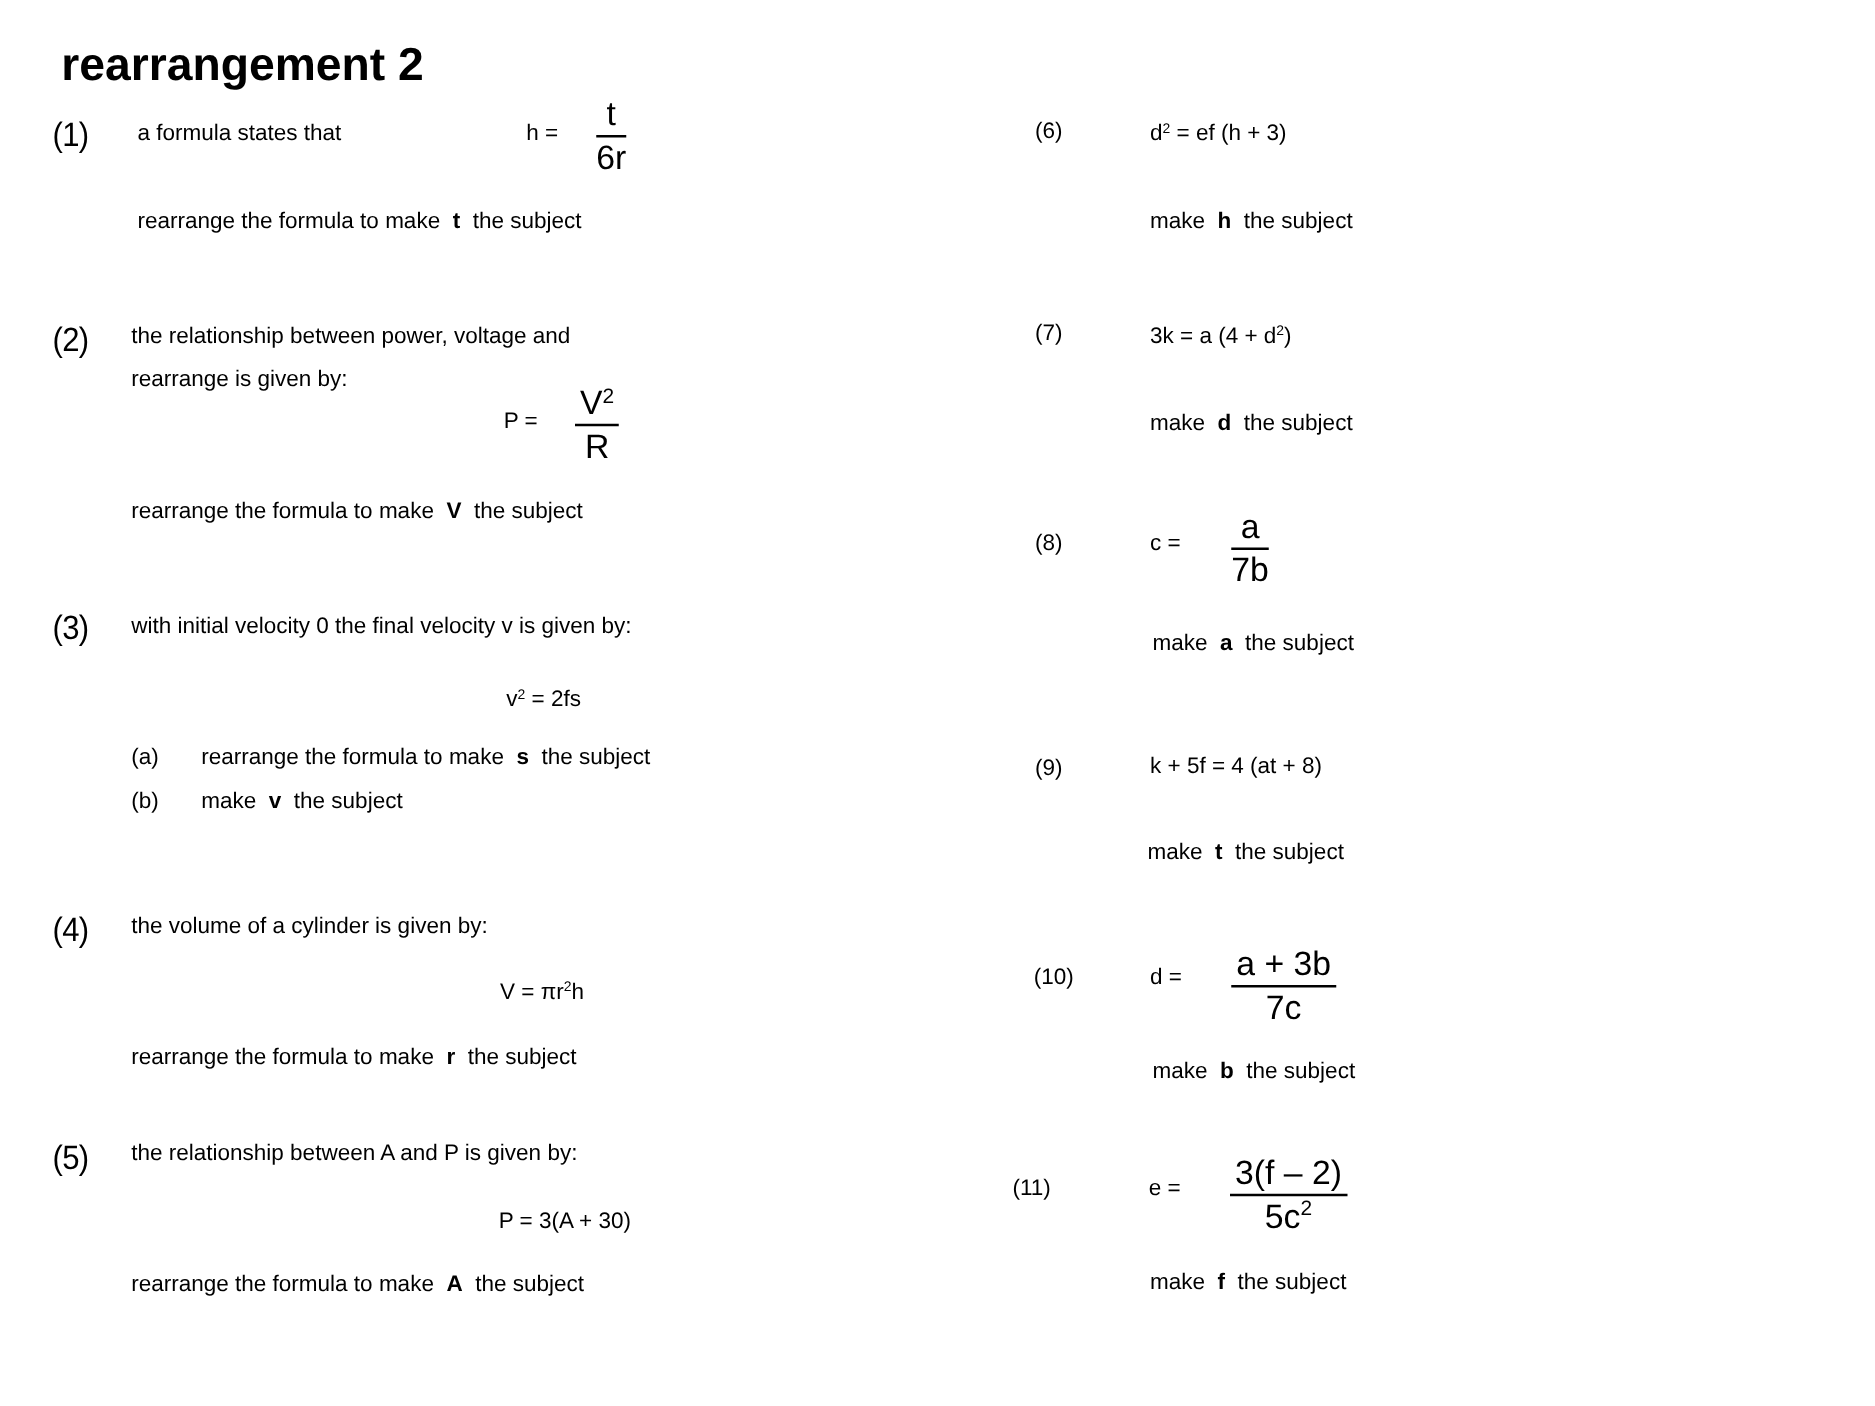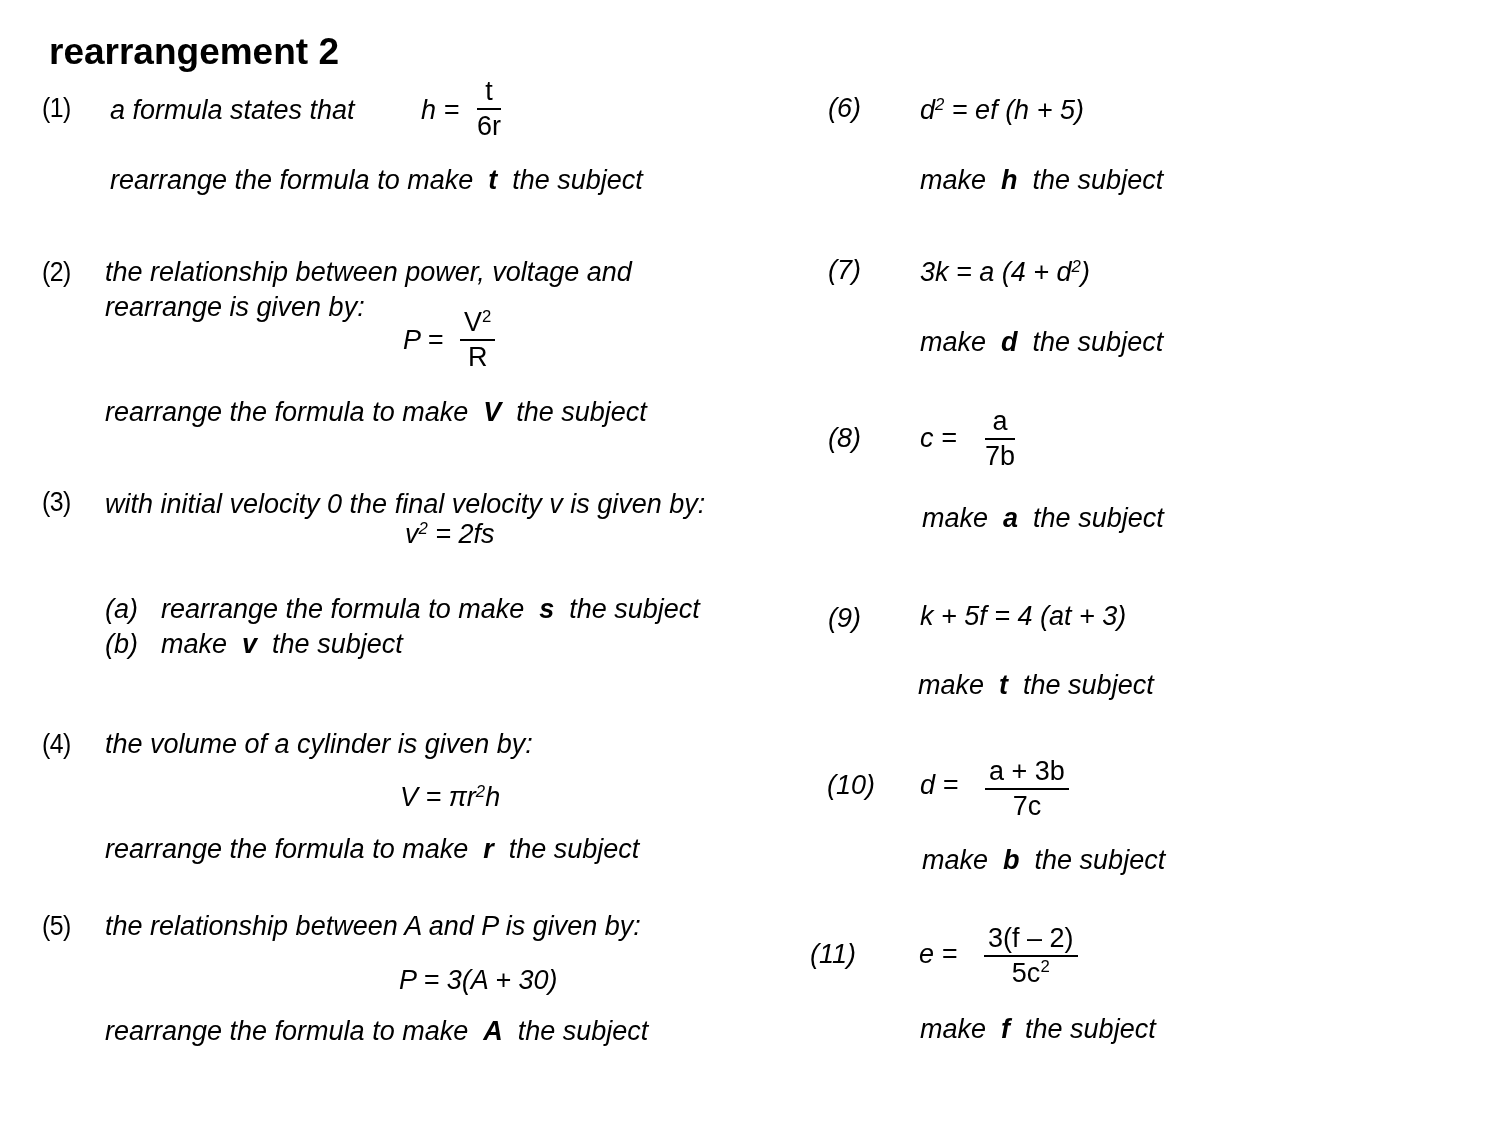--- a/index.html
+++ b/index.html
@@ -3,21 +3,21 @@
 <meta charset="utf-8">
 <style>
   html, body { margin: 0; padding: 0; background: #ffffff; }
   body {
     width: 1500px; height: 1125px; position: relative; overflow: hidden;
     font-family: "Liberation Sans", sans-serif; color: #000; font-size: 27px;
   }
   .abs { position: absolute; white-space: nowrap; line-height: 1; }
   .title { font-weight: bold; font-size: 37px; }
   .narrow { font-size: 27px; letter-spacing: -0.6px; transform: scaleX(0.92); transform-origin: left top; }
-  .wide { font-size: 27px; font-style: italic; }
+  .wide { font-size: 18px; }
   b { font-weight: bold; }
   sup { font-size: 62%; vertical-align: 0; position: relative; top: -0.55em; line-height: 0; }
   .frac { position: absolute; display: flex; flex-direction: column; align-items: center; line-height: 1; }
   .frac .num { padding: 0 4px 3px 4px; }
   .frac .bar { align-self: stretch; height: 1.5px; background: #000; }
   .frac .den { padding-top: 3px; }
 </style>
 </head>
 <body>
 
@@ -48,21 +48,21 @@
     <span class="den">R</span>
   </div>
   <div class="abs wide" style="left:105px; top:399px;">
     <span>rearrange the formula to make</span>&nbsp;&nbsp;<b>V</b>&nbsp;&nbsp;<span>the subject</span>
   </div>
 </div>
 
 <div>
   <div class="abs narrow" style="left:42px; top:489px;">(3)</div>
   <div class="abs wide" style="left:105px; top:491px;">with initial velocity 0 the final velocity v is given by:</div>
-  <div class="abs wide" style="left:405px; top:521px;"><span>v</span><sup>2</sup><span> = 2fs</span></div>
+  <div class="abs wide" style="left:405px; top:550px;"><span>v</span><sup>2</sup><span> = 2fs</span></div>
   <div class="abs wide" style="left:105px; top:596px;">
     <span>(a)</span>
   </div>
   <div class="abs wide" style="left:161px; top:596px;">
     <span>rearrange the formula to make</span>&nbsp;&nbsp;<b>s</b>&nbsp;&nbsp;<span>the subject</span>
   </div>
   <div class="abs wide" style="left:105px; top:631px;">
     <span>(b)</span>
   </div>
   <div class="abs wide" style="left:161px; top:631px;">
@@ -83,21 +83,21 @@
   <div class="abs narrow" style="left:42px; top:913px;">(5)</div>
   <div class="abs wide" style="left:105px; top:913px;">the relationship between A and P is given by:</div>
   <div class="abs wide" style="left:399px; top:967px;">P = 3(A + 30)</div>
   <div class="abs wide" style="left:105px; top:1018px;">
     <span>rearrange the formula to make</span>&nbsp;&nbsp;<b>A</b>&nbsp;&nbsp;<span>the subject</span>
   </div>
 </div>
 
 <div>
   <div class="abs wide" style="left:828px; top:95px;">(6)</div>
-  <div class="abs wide" style="left:920px; top:97px;"><span>d</span><sup>2</sup><span> = ef (h + 5)</span></div>
+  <div class="abs wide" style="left:920px; top:97px;"><span>d</span><sup>2</sup><span> = ef (h + 3)</span></div>
   <div class="abs wide" style="left:920px; top:167px;">
     <span>make</span>&nbsp;&nbsp;<b>h</b>&nbsp;&nbsp;<span>the subject</span>
   </div>
 </div>
 
 <div>
   <div class="abs wide" style="left:828px; top:257px;">(7)</div>
   <div class="abs wide" style="left:920px; top:259px;"><span>3k = a (4 + d</span><sup>2</sup><span>)</span></div>
   <div class="abs wide" style="left:920px; top:329px;">
     <span>make</span>&nbsp;&nbsp;<b>d</b>&nbsp;&nbsp;<span>the subject</span>
@@ -112,21 +112,21 @@
     <span class="bar"></span>
     <span class="den">7b</span>
   </div>
   <div class="abs wide" style="left:922px; top:505px;">
     <span>make</span>&nbsp;&nbsp;<b>a</b>&nbsp;&nbsp;<span>the subject</span>
   </div>
 </div>
 
 <div>
   <div class="abs wide" style="left:828px; top:605px;">(9)</div>
-  <div class="abs wide" style="left:920px; top:603px;">k + 5f = 4 (at + 3)</div>
+  <div class="abs wide" style="left:920px; top:603px;">k + 5f = 4 (at + 8)</div>
   <div class="abs wide" style="left:918px; top:672px;">
     <span>make</span>&nbsp;&nbsp;<b>t</b>&nbsp;&nbsp;<span>the subject</span>
   </div>
 </div>
 
 <div>
   <div class="abs wide" style="left:812px; top:772px;margin-left:15px;">(10)</div>
   <div class="abs wide" style="left:920px; top:772px;">d =</div>
   <div class="frac" style="left:985px; top:758px;">
     <span class="num">a + 3b</span>

